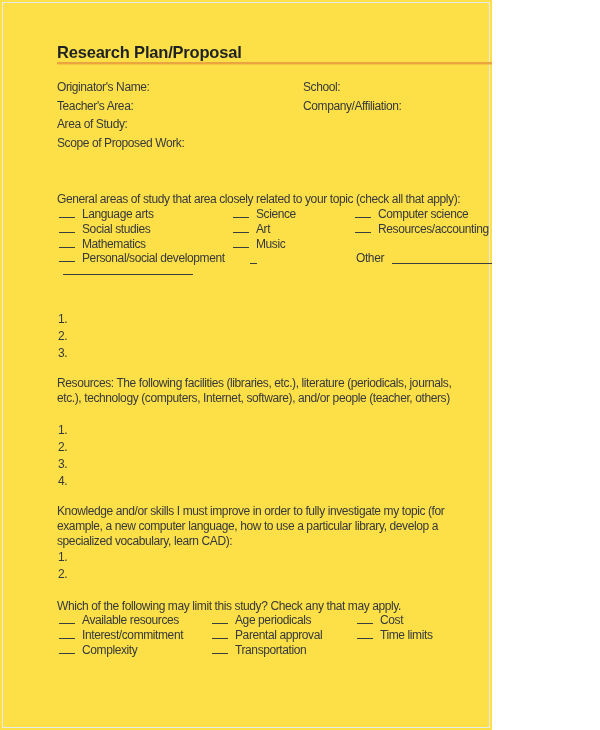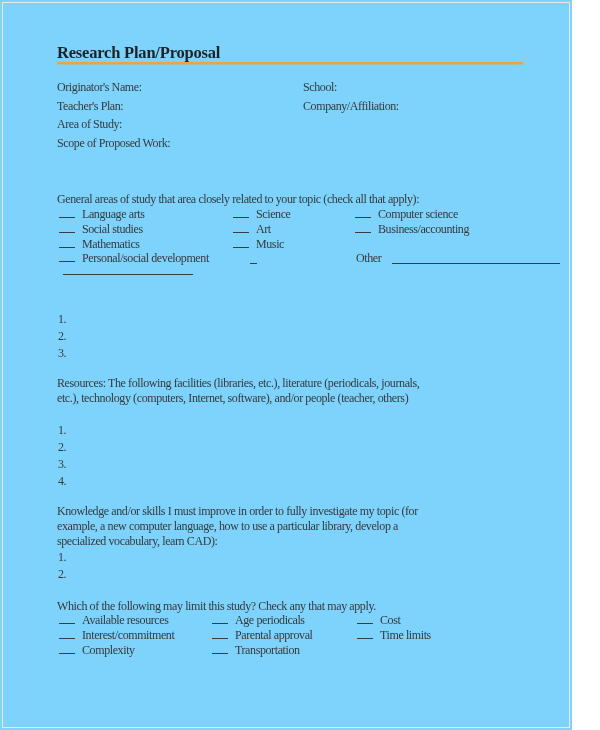--- a/index.html
+++ b/index.html
@@ -1,21 +1,21 @@
 <!DOCTYPE html>
 <html><head>
 <meta charset="utf-8">
 <style>
   html, body { margin: 0; padding: 0; background: #ffffff; }
   .page {
     position: relative;
-    width: 572px;
+    width: 492px;
     height: 730px;
-    background: #7dd3fc;
-    font-family: Liberation Serif, serif;
+    background: #fde047;
+    font-family: Liberation Sans, sans-serif;
     font-size: 12px;
     letter-spacing: -0.4px;
     color: #36393C;
     overflow: hidden;
   }
   .frame {
     position: absolute;
     inset: 2px;
     border: 1px solid #e9e9e9;
     pointer-events: none;
@@ -60,21 +60,21 @@
 <body>
 
 <div class="page">
   <div class="frame"></div>
 
   <div class="t title" style="left:57px; top:44px">Research Plan/Proposal</div>
   <div class="rule" style="left:57px; top:62px; width:466px"></div>
 
   <div class="t" style="left:57px; top:81px">Originator's Name:</div>
   <div class="t" style="left:303px; top:81px">School:</div>
-  <div class="t" style="left:57px; top:100px">Teacher's Plan:</div>
+  <div class="t" style="left:57px; top:100px">Teacher's Area:</div>
   <div class="t" style="left:303px; top:100px">Company/Affiliation:</div>
   <div class="t" style="left:57px; top:118px">Area of Study:</div>
   <div class="t" style="left:57px; top:137px">Scope of Proposed Work:</div>
 
   <div class="t" style="left:57px; top:193px">General areas of study that area closely related to your topic (check all that apply):</div>
 
   <span class="item" style="left:59px; top:208px">
     <span class="bl"></span><span>Language arts</span>
   </span>
   <span class="item" style="left:233px; top:208px">
@@ -84,21 +84,21 @@
     <span class="bl"></span><span>Computer science</span>
   </span>
 
   <span class="item" style="left:59px; top:223px">
     <span class="bl"></span><span>Social studies</span>
   </span>
   <span class="item" style="left:233px; top:223px">
     <span class="bl"></span><span>Art</span>
   </span>
   <span class="item" style="left:355px; top:223px">
-    <span class="bl"></span><span>Business/accounting</span>
+    <span class="bl"></span><span>Resources/accounting</span>
   </span>
 
   <span class="item" style="left:59px; top:238px">
     <span class="bl"></span><span>Mathematics</span>
   </span>
   <span class="item" style="left:233px; top:238px">
     <span class="bl"></span><span>Music</span>
   </span>
 
   <span class="item" style="left:59px; top:252px">

